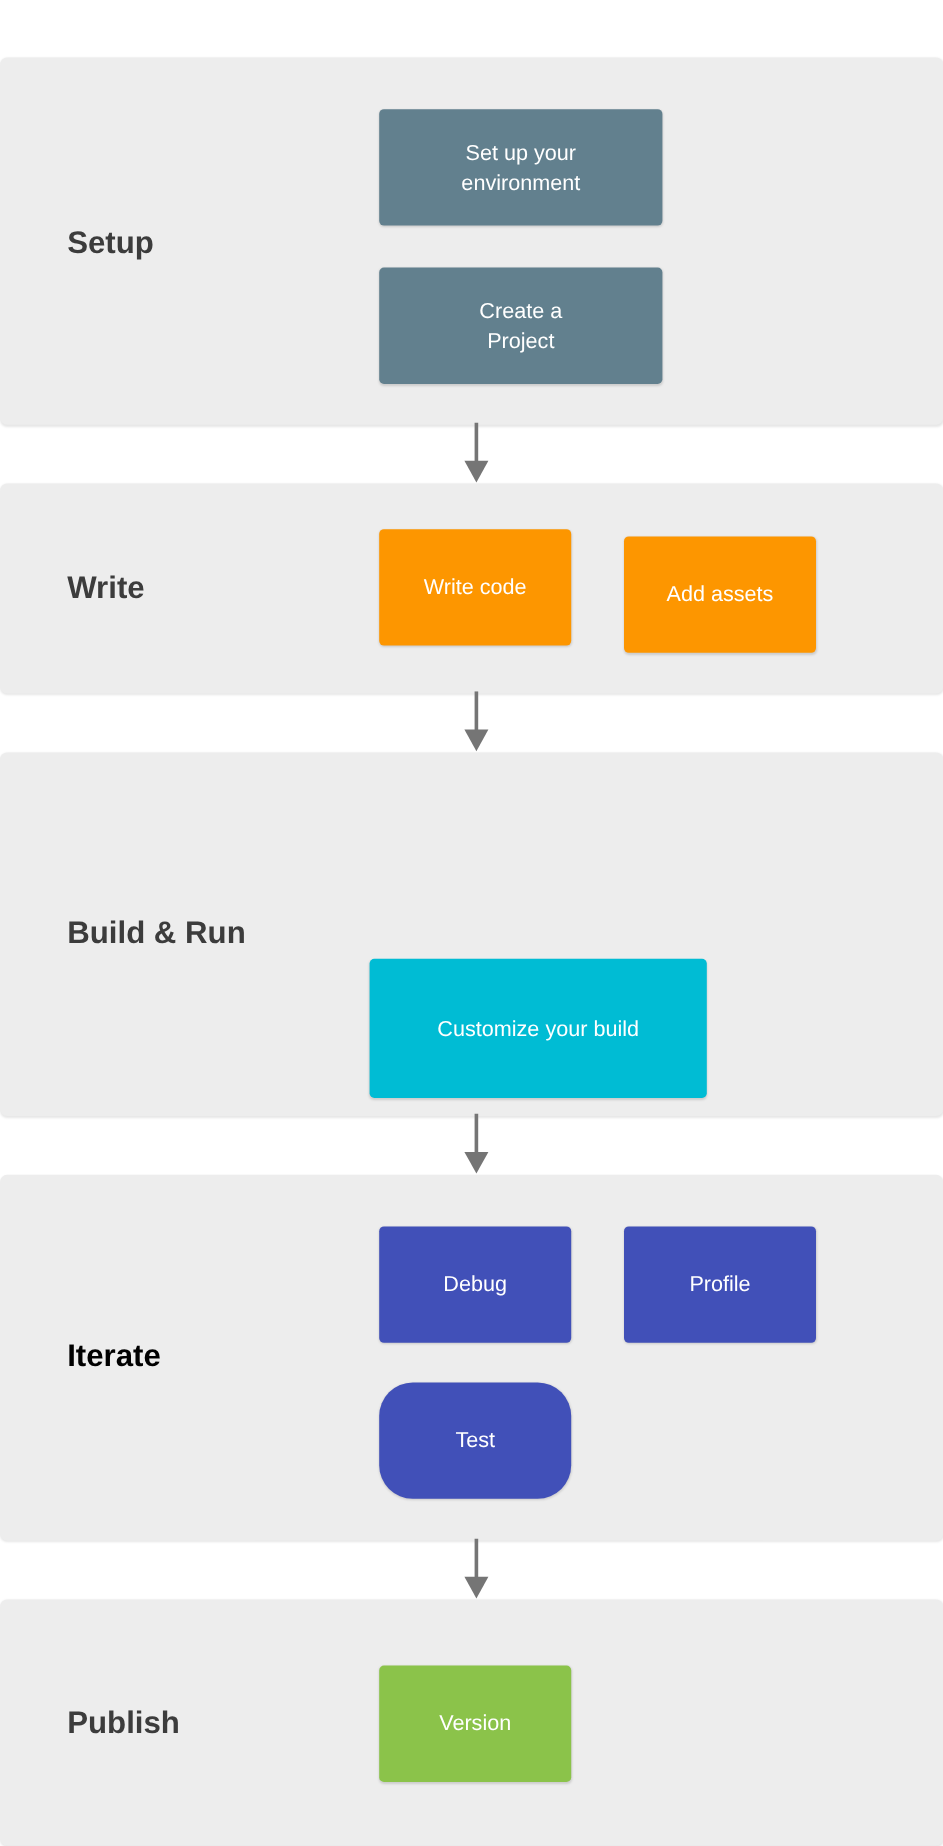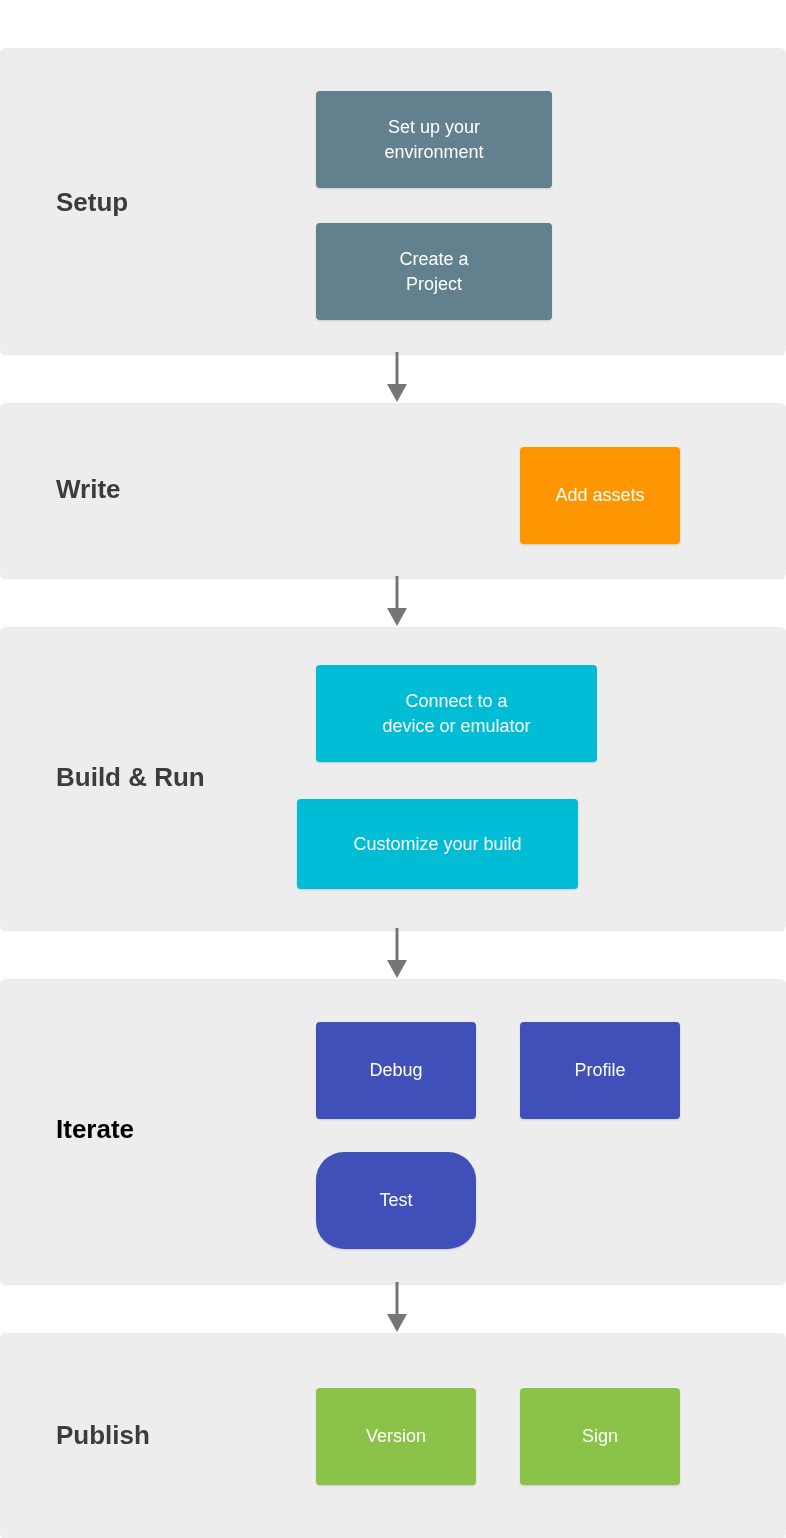--- a/index.html
+++ b/index.html
@@ -76,35 +76,33 @@
 
 <div id="flow">
     <div class="stage" style="top: 48px; height: 306px; background: rgb(237, 237, 237);"></div>
     <div class="stage-label" style="top: 203px; color: rgb(60, 60, 60);">Setup</div>
     <div class="node" style="left: 316px; top: 91px; width: 236px; height: 97px; background: rgb(98, 128, 142);">Set up your
 environment</div>
     <div class="node" style="left: 316px; top: 223px; width: 236px; height: 97px; background: rgb(98, 128, 142);">Create a
 Project</div>
     <div class="stage" style="top: 403px; height: 175px; background: rgb(237, 237, 237);"></div>
     <div class="stage-label" style="top: 490px; color: rgb(60, 60, 60);">Write</div>
+    <div class="node" style="left: 316px; top: 441px; width: 160px; height: 97px; background: rgb(253, 150, 0);">Write code</div>
     <div class="node" style="left: 520px; top: 447px; width: 160px; height: 97px; background: rgb(253, 150, 0);">Add assets</div>
     <div class="stage" style="top: 627px; height: 303px; background: rgb(237, 237, 237);"></div>
     <div class="stage-label" style="top: 778px; color: rgb(60, 60, 60);">Build &amp; Run</div>
-    <div class="node" style="left: 316px; top: 665px; width: 281px; height: 97px; background: rgb(0, 188, 212);">Connect to a
-device or emulator</div>
-    <div class="node" style="left: 297px; top: 799px; width: 281px; height: 90px; background: rgb(0, 188, 212);">Customize your build</div>
+    <div class="node" style="left: 308px; top: 799px; width: 281px; height: 116px; background: rgb(0, 188, 212);">Customize your build</div>
     <div class="stage" style="top: 979px; height: 305px; background: rgb(237, 237, 237);"></div>
     <div class="stage-label" style="top: 1130px; color: #000000; text-align: right;">Iterate</div>
     <div class="node" style="left: 316px; top: 1022px; width: 160px; height: 97px; background: rgb(65, 80, 184);">Debug</div>
     <div class="node" style="left: 520px; top: 1022px; width: 160px; height: 97px; background: rgb(65, 80, 184);">Profile</div>
     <div class="node" style="left: 316px; top: 1152px; width: 160px; height: 97px; background: rgb(65, 80, 184); border-radius: 28px;">Test</div>
     <div class="stage" style="top: 1333px; height: 205px; background: rgb(237, 237, 237);"></div>
     <div class="stage-label" style="top: 1436px; color: rgb(60, 60, 60);">Publish</div>
     <div class="node" style="left: 316px; top: 1388px; width: 160px; height: 97px; background: rgb(139, 195, 74);">Version</div>
-    <div class="node" style="left: 520px; top: 1388px; width: 160px; height: 97px; background: rgb(139, 195, 74);">Sign</div>
     <div class="connector" style="top: 352px;">
       <svg width="40" height="52" viewBox="0 0 40 52">
         <line x1="20" y1="0" x2="20" y2="34" stroke="#757575" stroke-width="3"></line>
         <polygon points="10,32 30,32 20,50" fill="#757575"></polygon>
       </svg>
     </div>
     <div class="connector" style="top: 576px;">
       <svg width="40" height="52" viewBox="0 0 40 52">
         <line x1="20" y1="0" x2="20" y2="34" stroke="#757575" stroke-width="3"></line>
         <polygon points="10,32 30,32 20,50" fill="#757575"></polygon>

